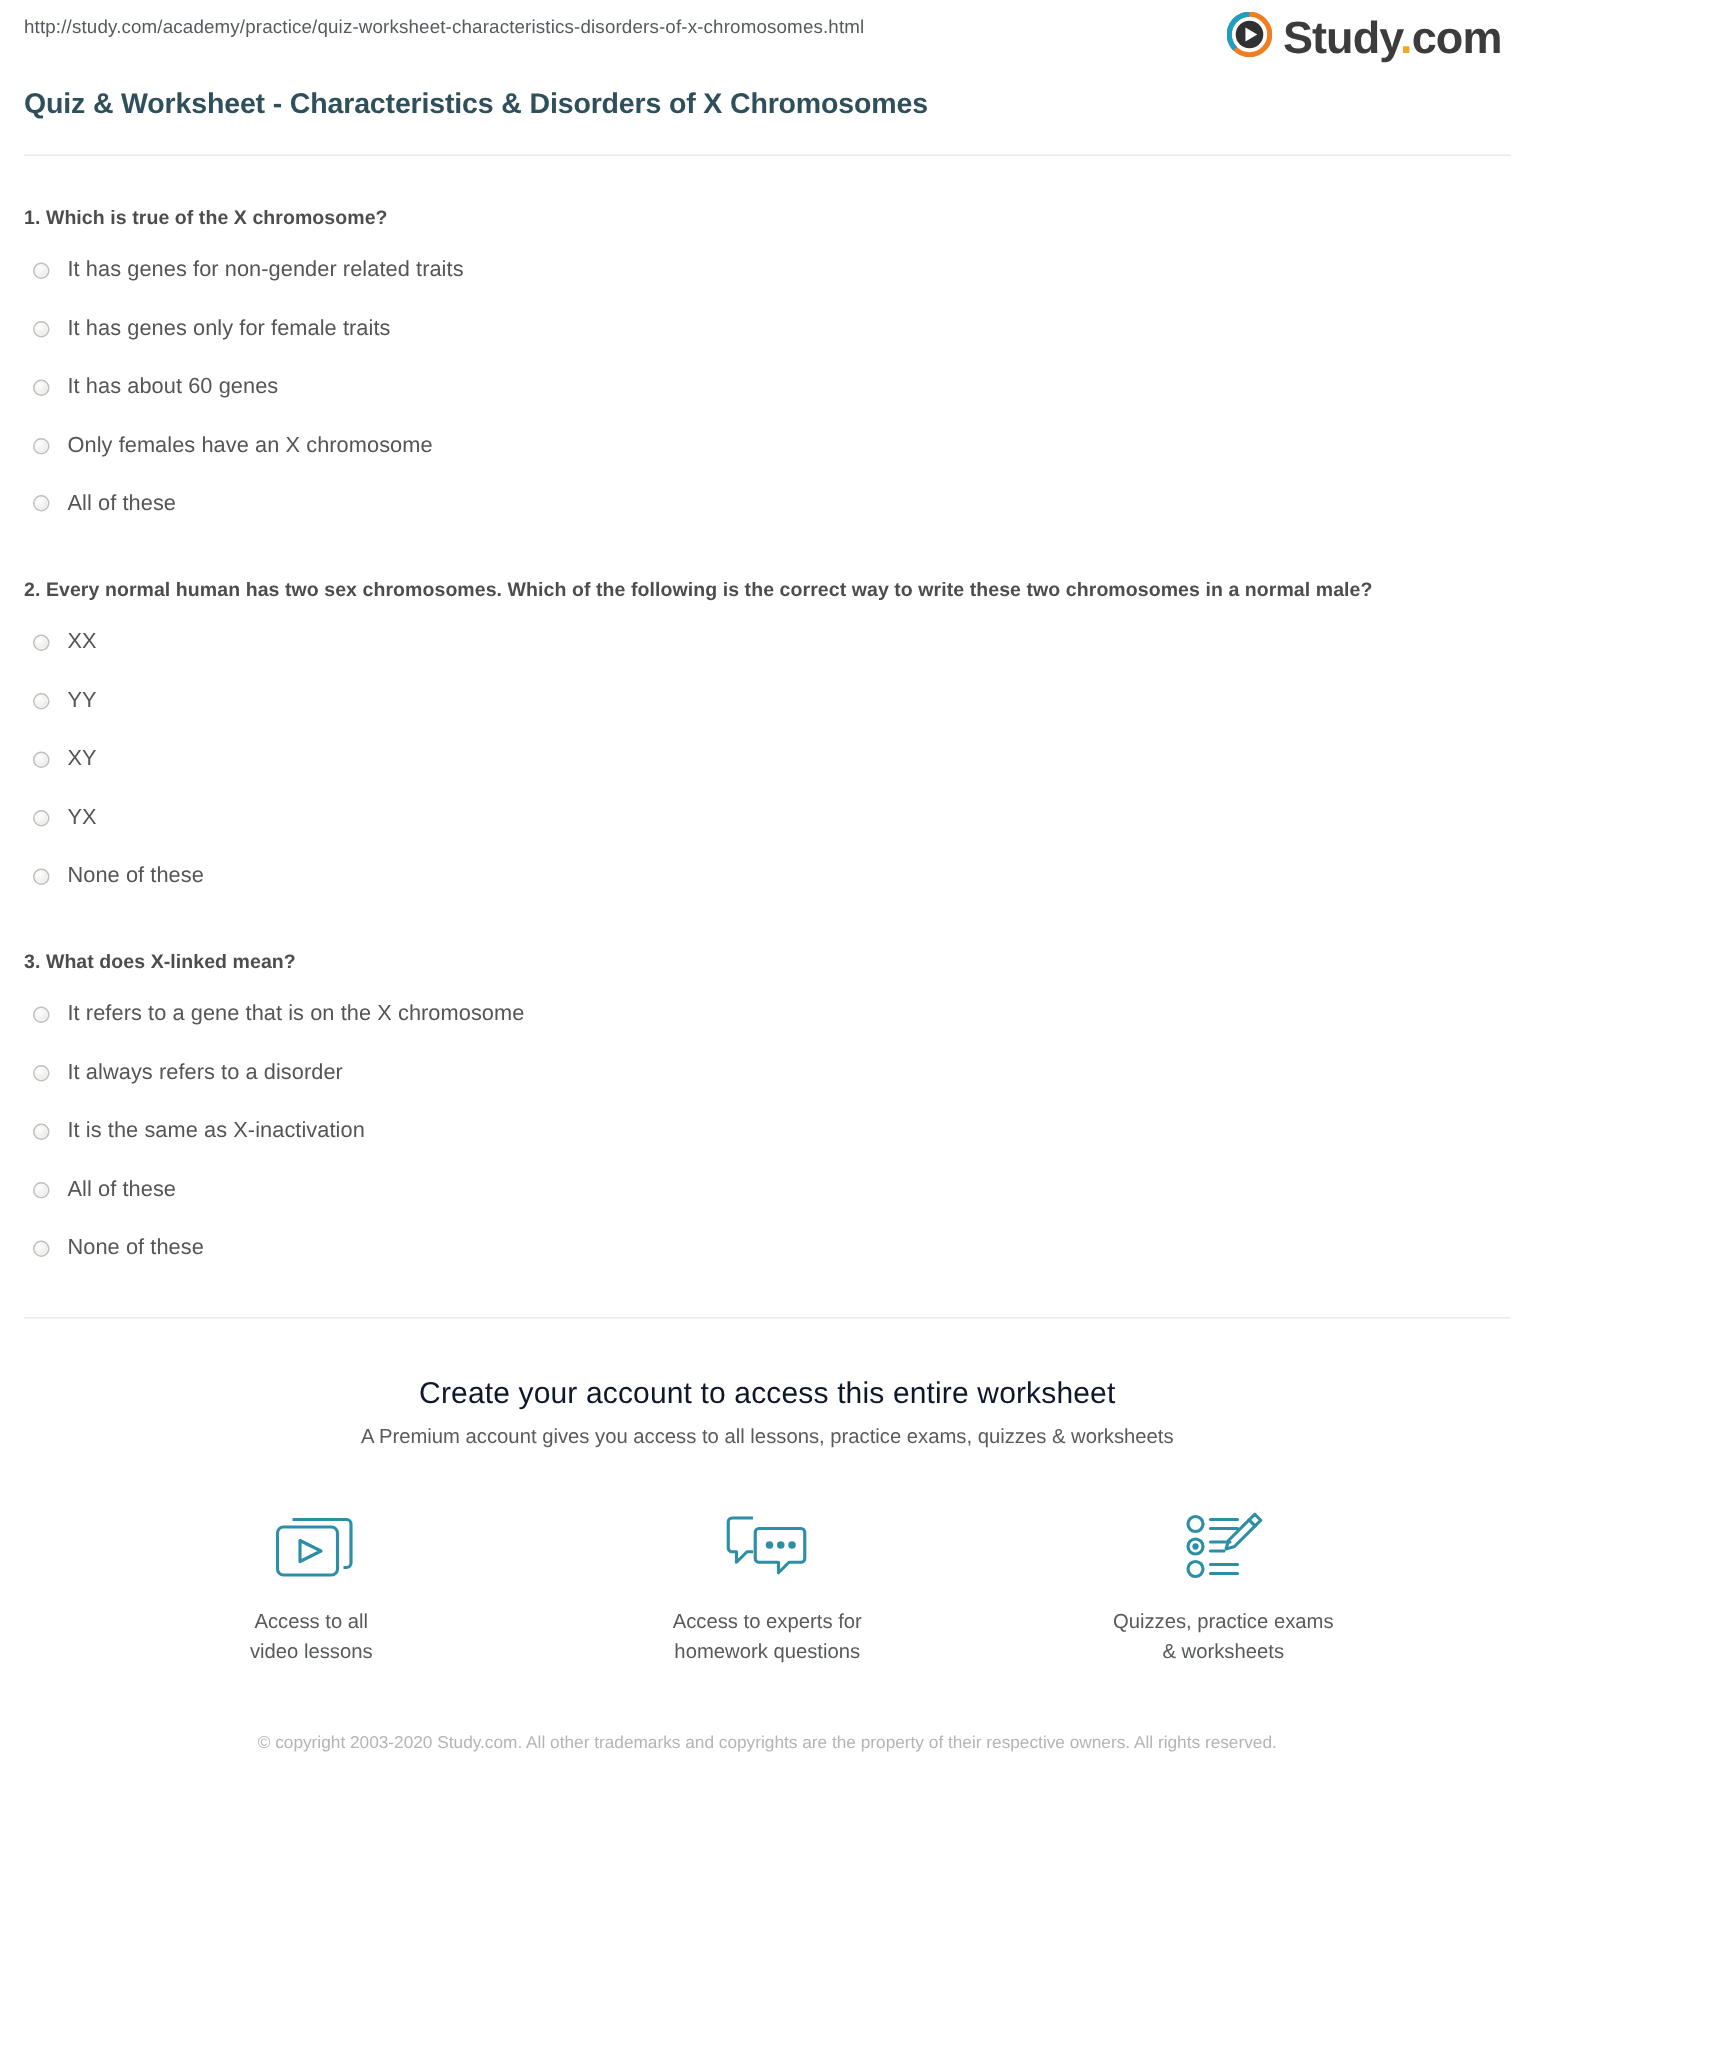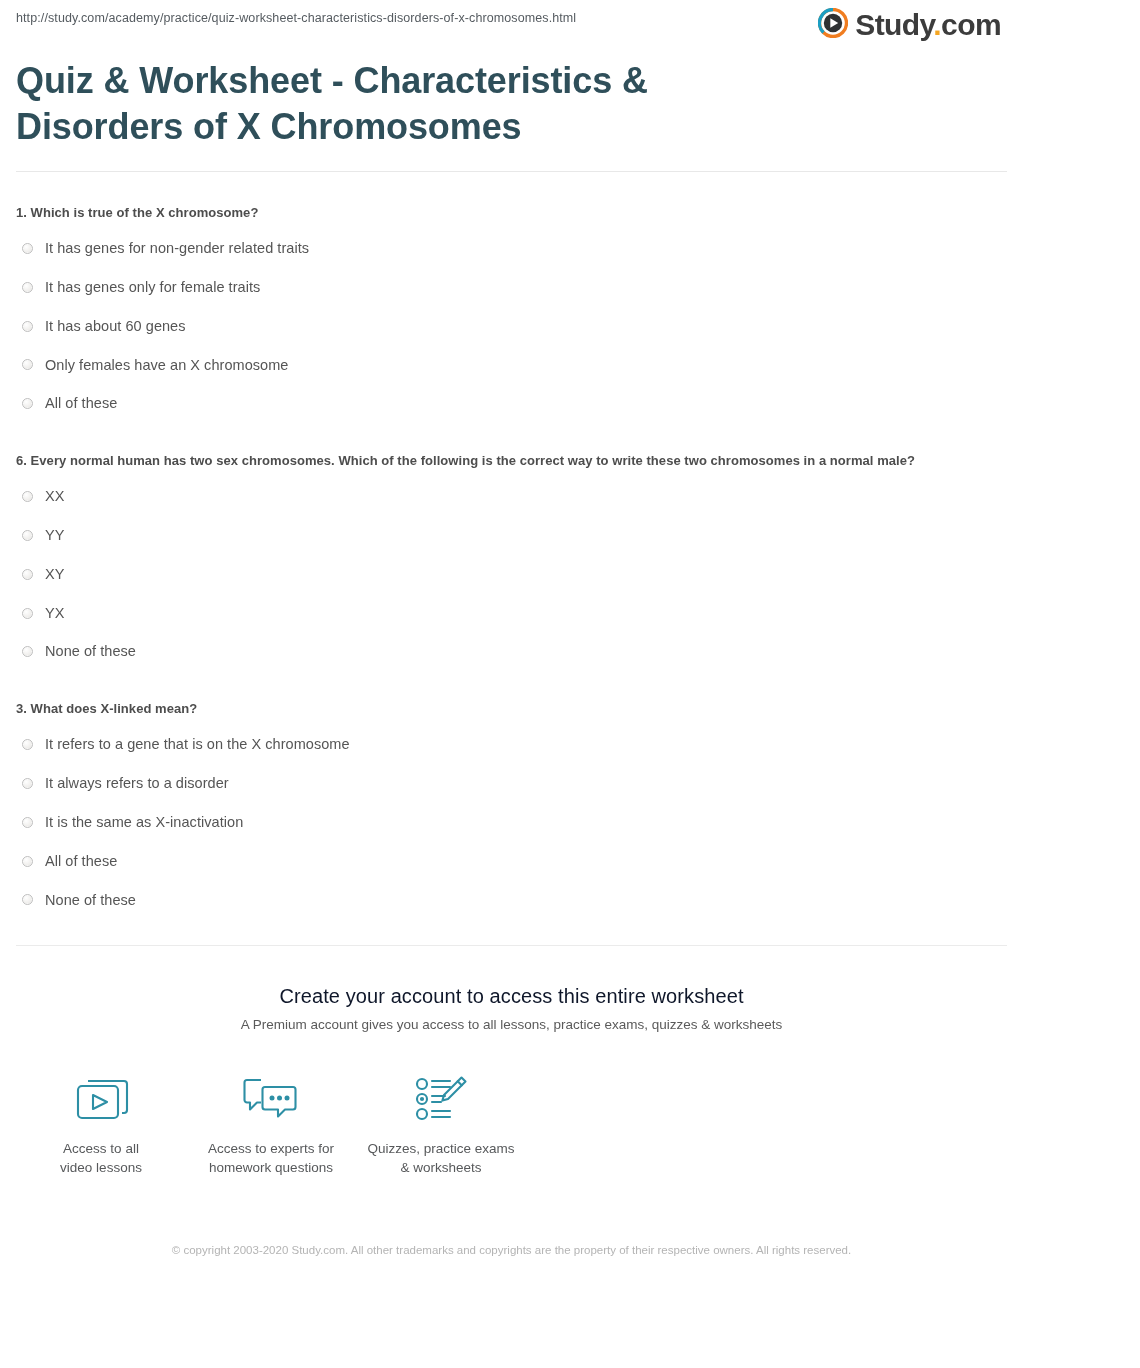--- a/index.html
+++ b/index.html
@@ -57,21 +57,21 @@
   }
   .logo-word .dot { color: #f5a623; }
   .logo-word .tld { color: #3c3c3c; text-align: center; }
 
   
   .title-wrap {
     padding: 8px 16px 0 16px;
   }
   h1.page-title {
     margin: 0;
-    font-size: 36px;
+    font-size: 19px;
     line-height: 1.28;
     font-weight: bold;
     color: #2f4f5a;
     letter-spacing: -0.1px;
     max-width: 780px;
   }
   .rule {
     height: 1px;
     background: #e8e8e8;
     margin: 21px 16px 0 16px;
@@ -139,20 +139,22 @@
   }
   .cta-sub {
     font-size: 13.5px;
     color: #5a5a5a;
     margin: 0;
     line-height: 1.4;
   }
 
   .perks {
     display: flex;
+    justify-content: center;
+    gap: 134px;
     margin-top: 33px;
   }
   .perk {
     width: 170px;
     text-align: center;
   }
   .perk-icon {
     height: 62px;
     display: flex;
     align-items: center;
@@ -160,21 +162,21 @@
   }
   .perk-label {
     margin-top: 9px;
     font-size: 13.5px;
     color: #57595b;
     line-height: 1.42;
     white-space: pre-line;
   }
 
   .copyright {
-    margin: 64px auto 0 auto;
+    margin: 44px auto 0 auto;
     max-width: 710px;
     text-align: center;
     font-size: 11.5px;
     color: #b4b4b4;
     line-height: 1.5;
     padding-bottom: 24px;
   }
 </style>
 </head>
 <body>
@@ -224,21 +226,21 @@
           <span class="option-label">Only females have an X chromosome</span>
         </li>
         <li class="option">
           <span class="radio"></span>
           <span class="option-label">All of these</span>
         </li>
       </ul>
     </div>
 
     <div class="question-block">
-      <p class="q-text">6. Every normal human has two sex chromosomes. Which of the following is the correct way to write these two chromosomes in a normal male?</p>
+      <p class="q-text">2. Every normal human has two sex chromosomes. Which of the following is the correct way to write these two chromosomes in a normal male?</p>
       <ul class="options">
         <li class="option">
           <span class="radio"></span>
           <span class="option-label">XX</span>
         </li>
         <li class="option">
           <span class="radio"></span>
           <span class="option-label">YY</span>
         </li>
         <li class="option">

